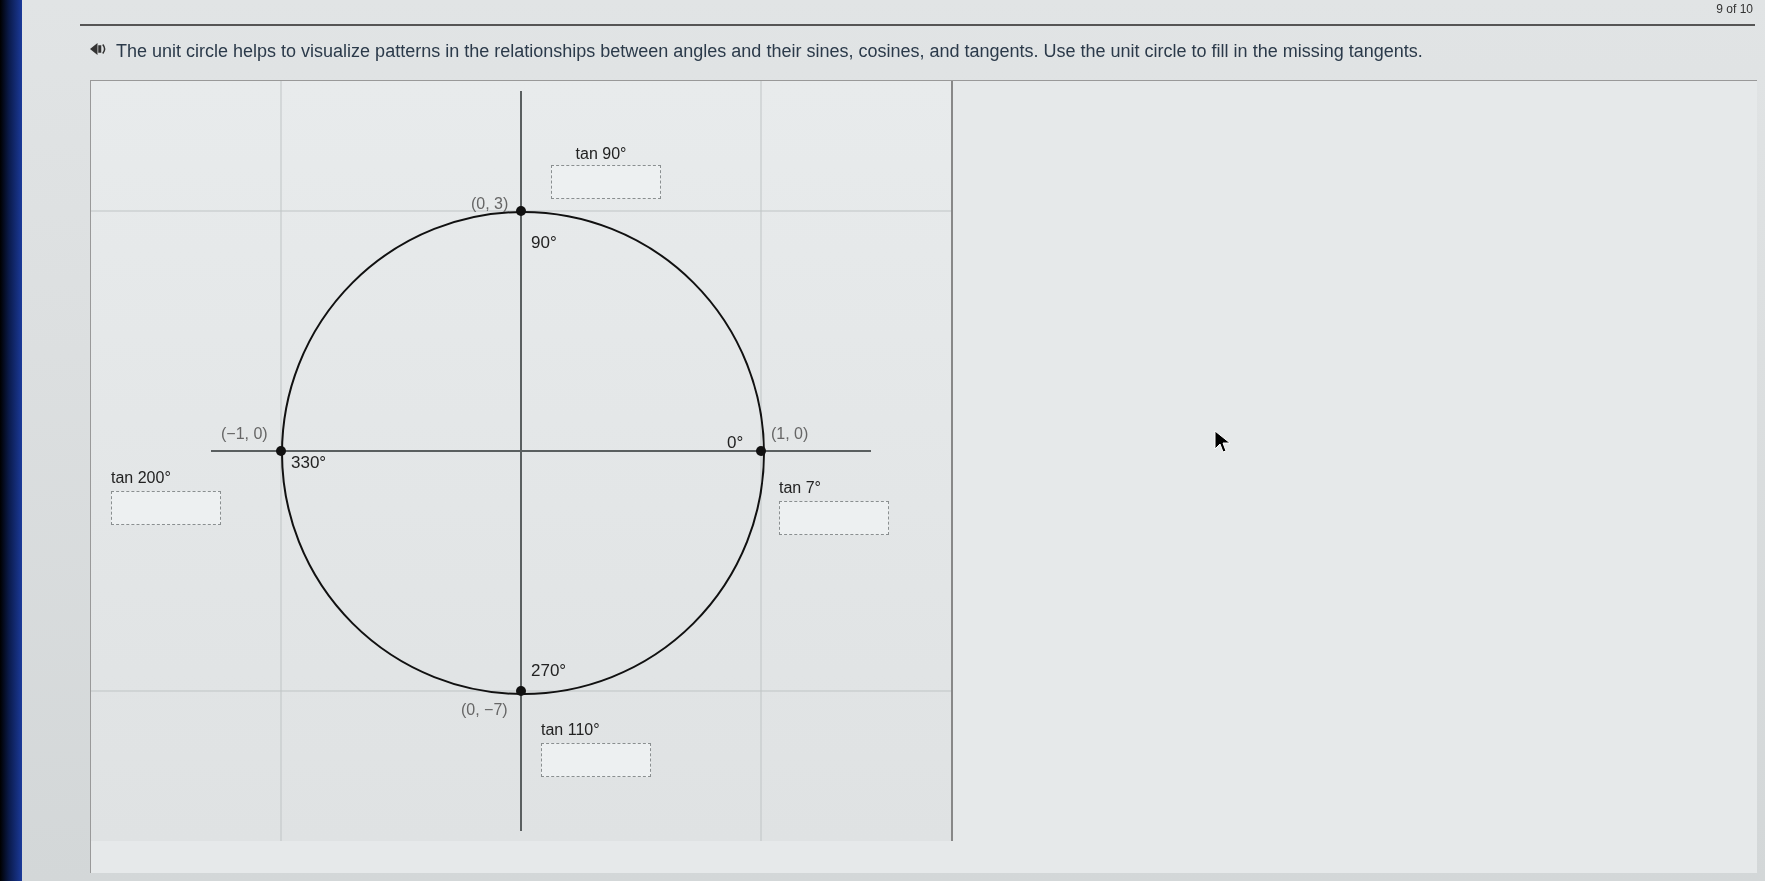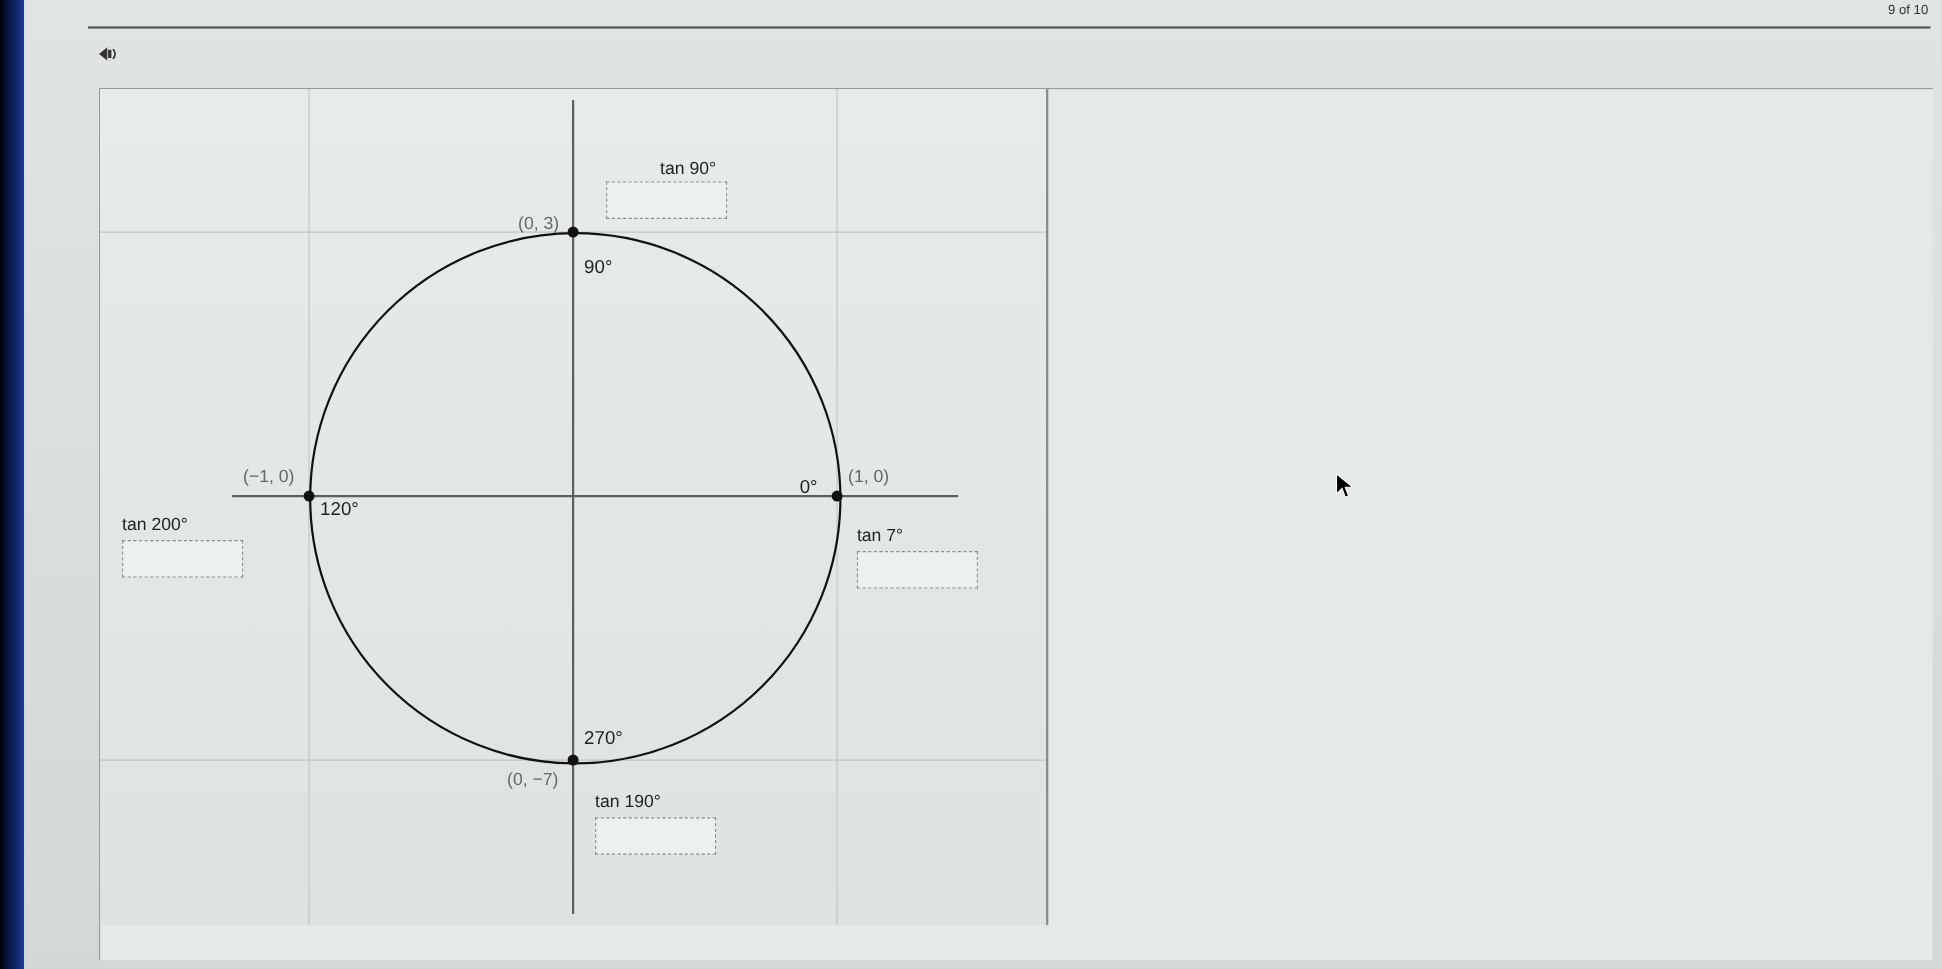--- a/index.html
+++ b/index.html
@@ -16,21 +16,21 @@
   .grid{position:absolute;inset:0}
   .grid line{stroke:#bfc4c5;stroke-width:1}
   .axes line{stroke:#5a5f60;stroke-width:2}
   .circle{position:absolute;border:2px solid #111;border-radius:50%}
   .tick{position:absolute;width:10px;height:10px;background:#111;border-radius:50%;transform:translate(-50%,-50%)}
   .lbl{position:absolute;font-size:17px;color:#222;white-space:nowrap}
   .coord{position:absolute;font-size:16px;color:#666;white-space:nowrap}
   .ans-box{position:absolute;display:flex;flex-direction:column;gap:4px}
   .ans-box .cap{font-size:16px;color:#222;white-space:nowrap}
   .ans-box .field{width:110px;height:34px;box-sizing:border-box;border:1px dashed #8a8f90;background:#edf0f1}
-  .ans-box.h{flex-direction:column;align-items:flex-end}
+  .ans-box.h{flex-direction:column;align-items:center}
   .ans-box.h .field{margin-top:-2px}
   .cursor{position:absolute;width:18px;height:24px}
   .cursor svg{width:100%;height:100%}
 </style>
 </head>
 <body>
 
 <div class="screen-edge"></div>
 <div class="page">
 
@@ -38,20 +38,21 @@
   <div class="top-rule"></div>
 
   <div class="prompt-row">
     <span class="nav-icon">
       <svg viewBox="0 0 24 16">
           <polygon points="10,0 10,16 0,8" fill="#333"></polygon>
           <rect x="11" y="3" width="4" height="10" fill="#333"></rect>
           <path d="M17 2 Q22 8 17 14" fill="none" stroke="#333" stroke-width="2"></path>
         </svg>
     </span>
+    <div class="prompt">The unit circle helps to visualize patterns in the relationships between angles and their sines, cosines, and tangents.  Use the unit circle to fill in the missing tangents.</div>
   </div>
 
   <div class="content">
     <div class="diagram">
 
       <svg class="grid" width="860" height="760">
         <g class="grid">
           <line x1="190" y1="0" x2="190" y2="760"></line>
           <line x1="670" y1="0" x2="670" y2="760"></line>
           <line x1="0" y1="130" x2="860" y2="130"></line>
@@ -65,21 +66,21 @@
 
       <div class="circle" style="left:190px;top:130px;width:480px;height:480px"></div>
 
       <div class="tick" style="left:670px;top:370px"></div>
       <div class="tick" style="left:430px;top:130px"></div>
       <div class="tick" style="left:190px;top:370px"></div>
       <div class="tick" style="left:430px;top:610px"></div>
 
       <div class="lbl" style="left:636px;top:352px">0°</div>
       <div class="lbl" style="left:440px;top:152px">90°</div>
-      <div class="lbl" style="left:200px;top:372px">120°</div>
+      <div class="lbl" style="left:200px;top:372px">330°</div>
       <div class="lbl" style="left:440px;top:580px">270°</div>
 
       <div class="coord" style="left:680px;top:344px">(1, 0)</div>
       <div class="coord" style="left:380px;top:114px">(0, 3)</div>
       <div class="coord" style="left:130px;top:344px">(−1, 0)</div>
       <div class="coord" style="left:370px;top:620px">(0, −7)</div>
 
       <div class="ans-box h" style="left:460px;top:64px">
         <span class="cap" style="margin-right:10px">tan 90°</span>
         <span class="field"></span>
@@ -89,21 +90,21 @@
         <span class="cap">tan 7°</span>
         <span class="field"></span>
       </div>
 
       <div class="ans-box" style="left:20px;top:388px">
         <span class="cap">tan 200°</span>
         <span class="field"></span>
       </div>
 
       <div class="ans-box" style="left:450px;top:640px">
-        <span class="cap">tan 190°</span>
+        <span class="cap">tan 110°</span>
         <span class="field"></span>
       </div>
 
     </div>
   </div>
 
   <div class="cursor" style="left:1192px;top:430px">
     <svg viewBox="0 0 18 24">
         <path d="M1 1 L1 19 L6 14 L9 22 L12 21 L9 13 L16 13 Z" fill="#000" stroke="#fff" stroke-width="1"></path>
       </svg>

